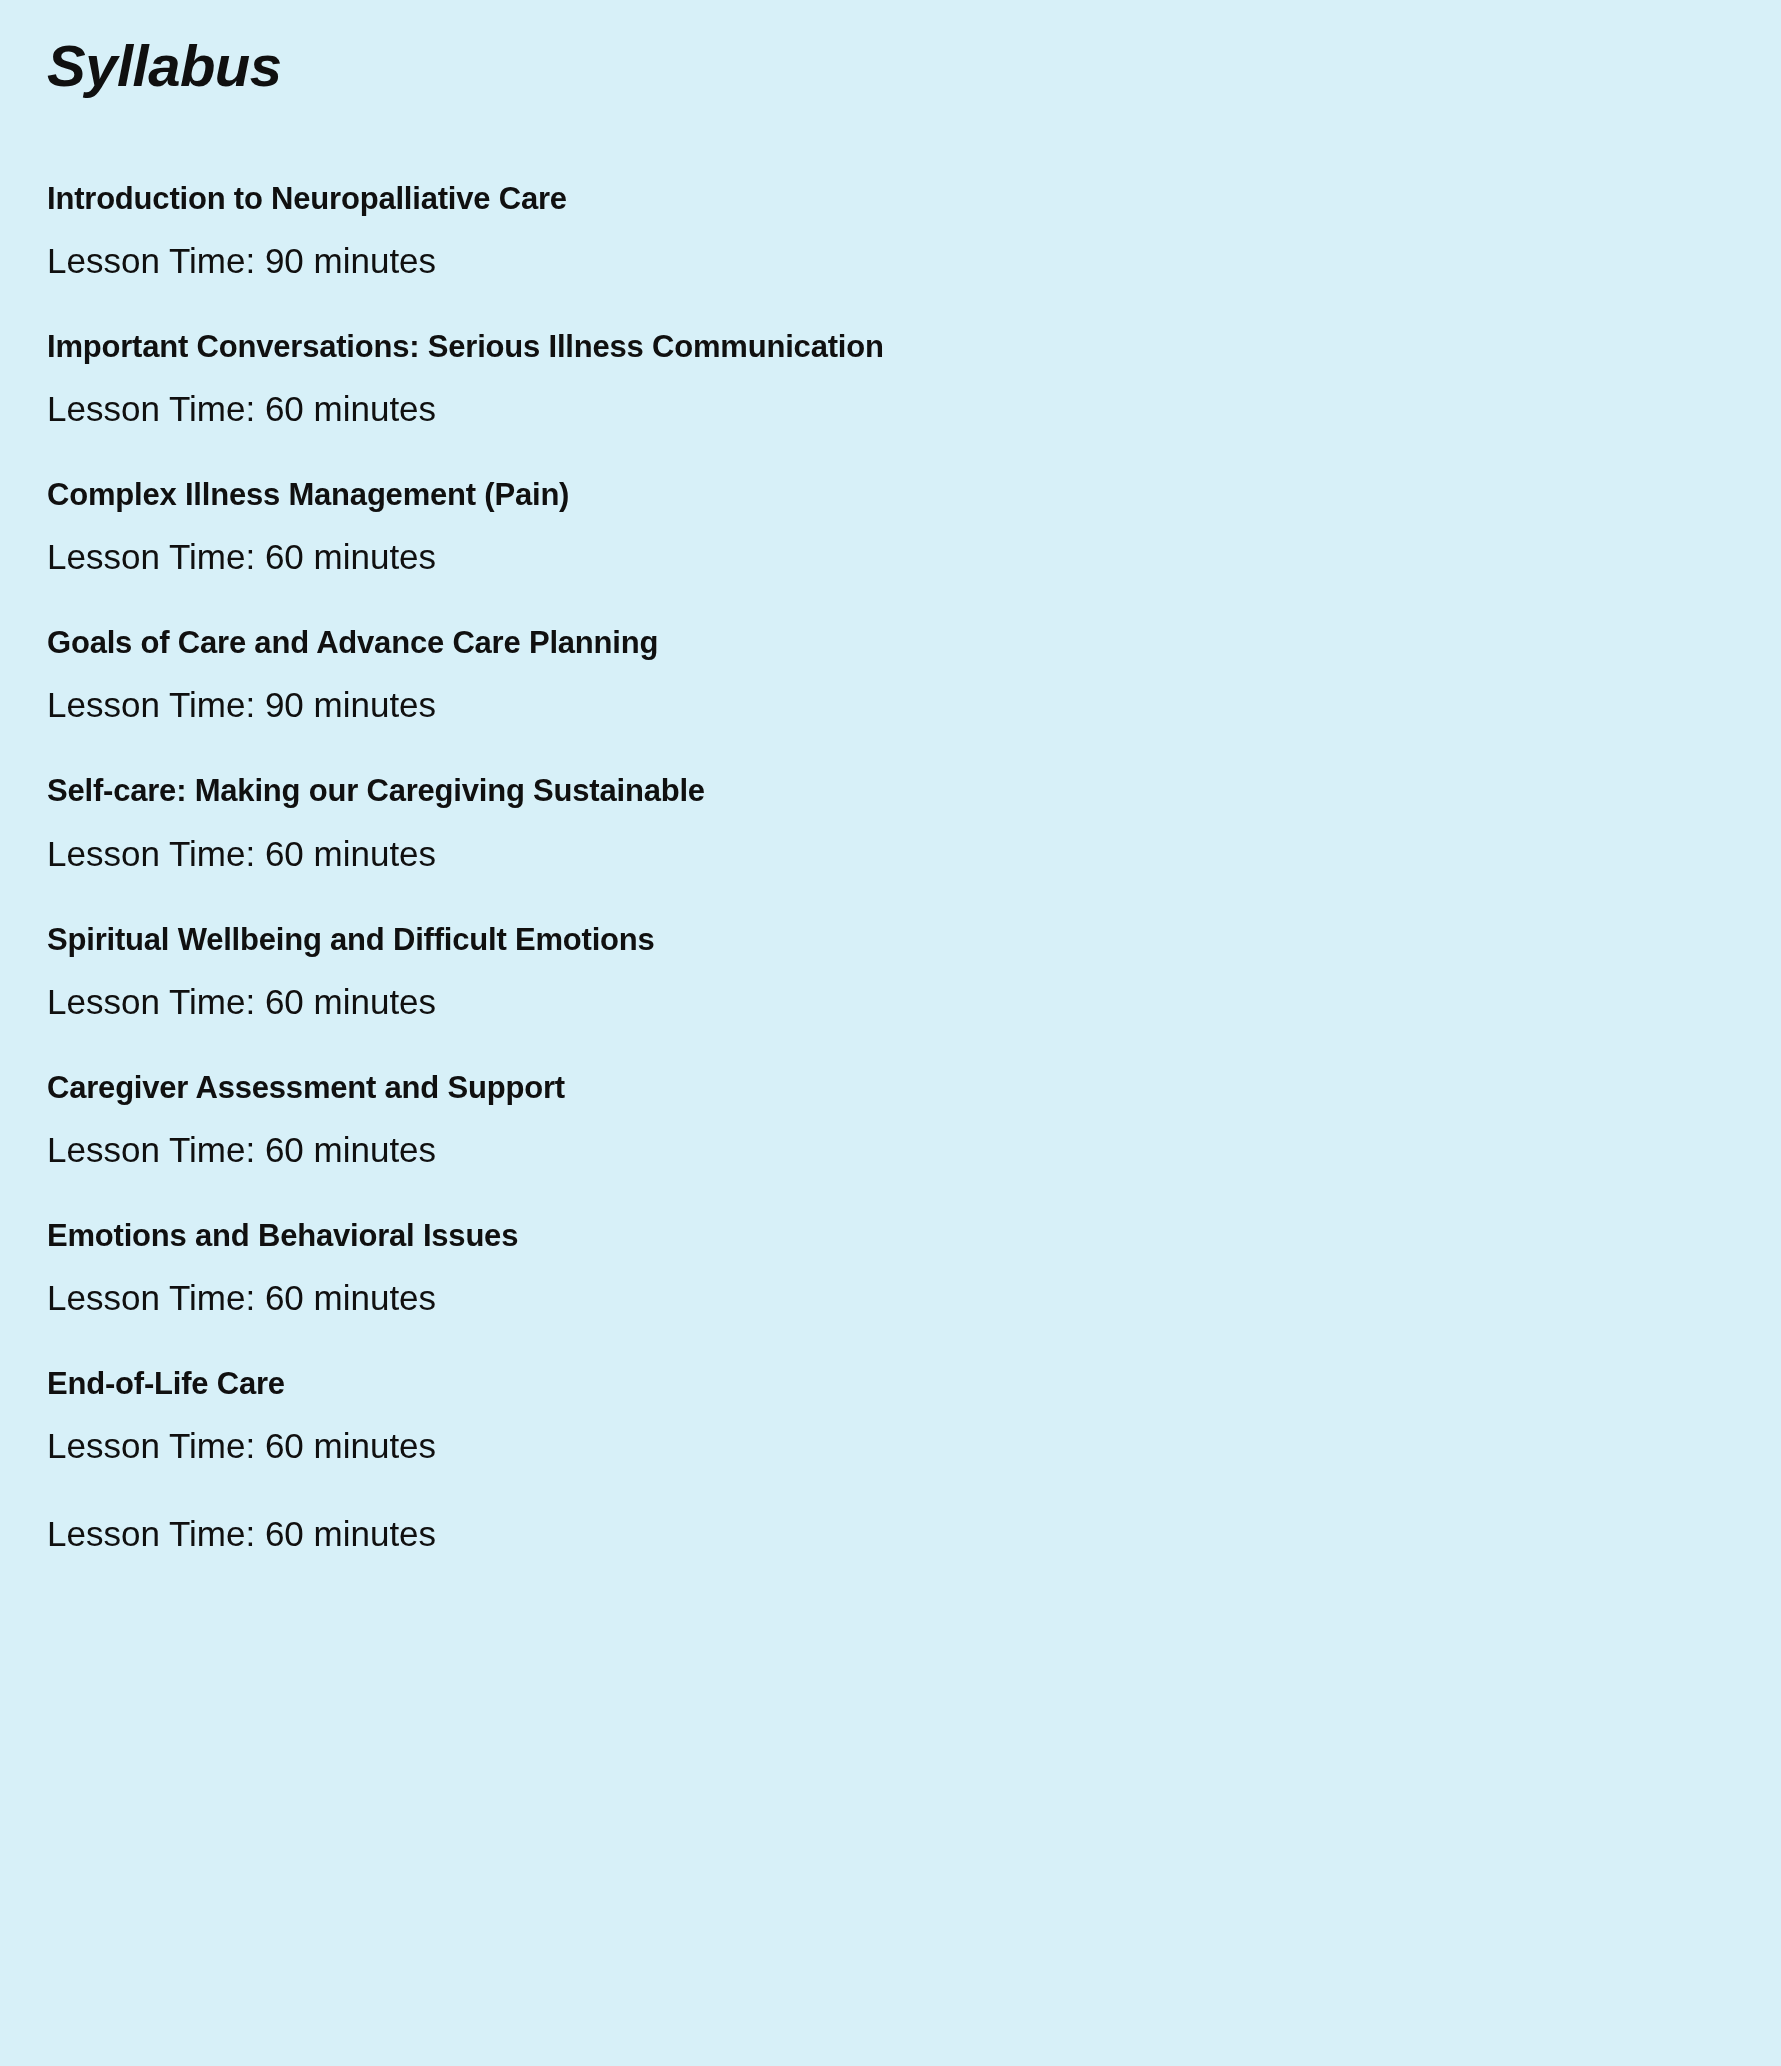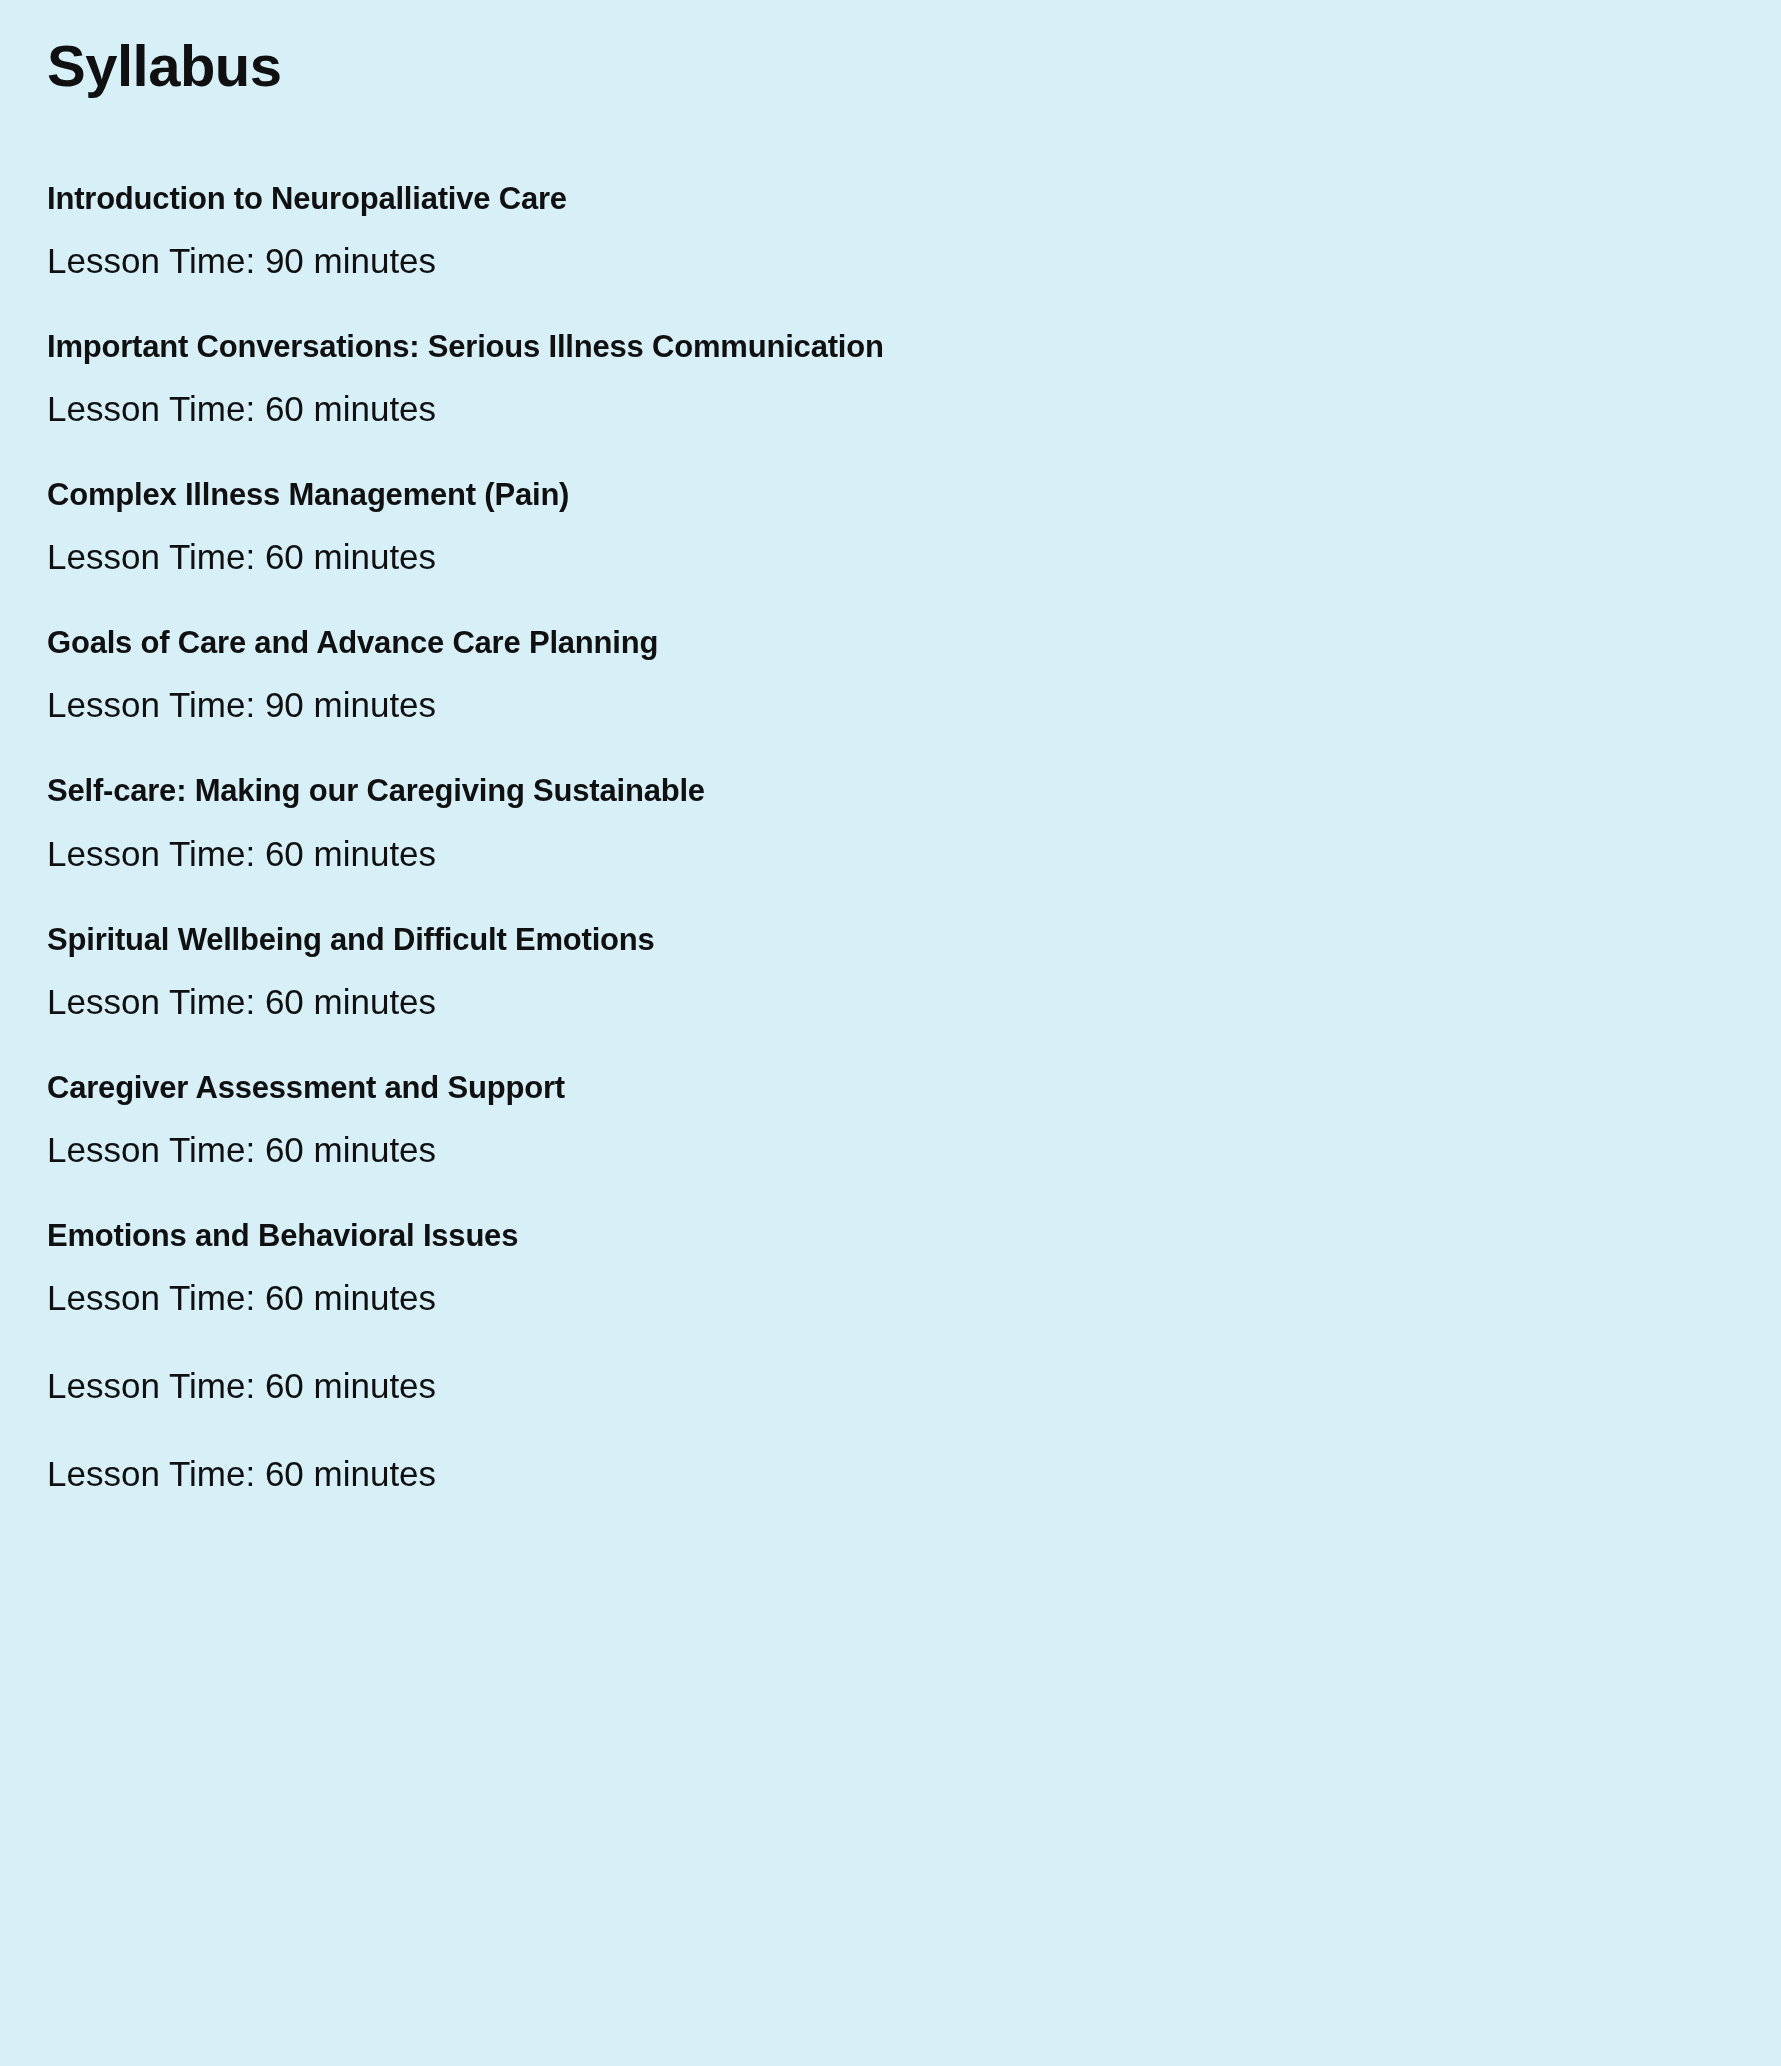--- a/index.html
+++ b/index.html
@@ -16,20 +16,21 @@
     padding: 33px 47px 0 47px;
     overflow: hidden;
   }
 
   .page-title {
     font-size: 58px;
     font-weight: bold;
     letter-spacing: -0.5px;
     line-height: 1.15;
     margin: 0 0 80px 0;
+    font-style: italic;
   }
 
   .lesson-list {
     display: flex;
     flex-direction: column;
     gap: 46px;
   }
 
   .lesson .lesson-title {
     font-size: 31px;
@@ -88,20 +89,21 @@
     <h2 class="lesson-title">Caregiver Assessment and Support</h2>
     <p class="lesson-time">Lesson Time: 60 minutes</p>
   </section>
 
   <section class="lesson">
     <h2 class="lesson-title">Emotions and Behavioral Issues</h2>
     <p class="lesson-time">Lesson Time: 60 minutes</p>
   </section>
 
   <section class="lesson">
+    <h2 class="lesson-title">End-of-Life Care</h2>
     <p class="lesson-time">Lesson Time: 60 minutes</p>
   </section>
 
   <section class="lesson">
     <p class="lesson-time">Lesson Time: 60 minutes</p>
   </section>
 </div>
 </main>
 
 

